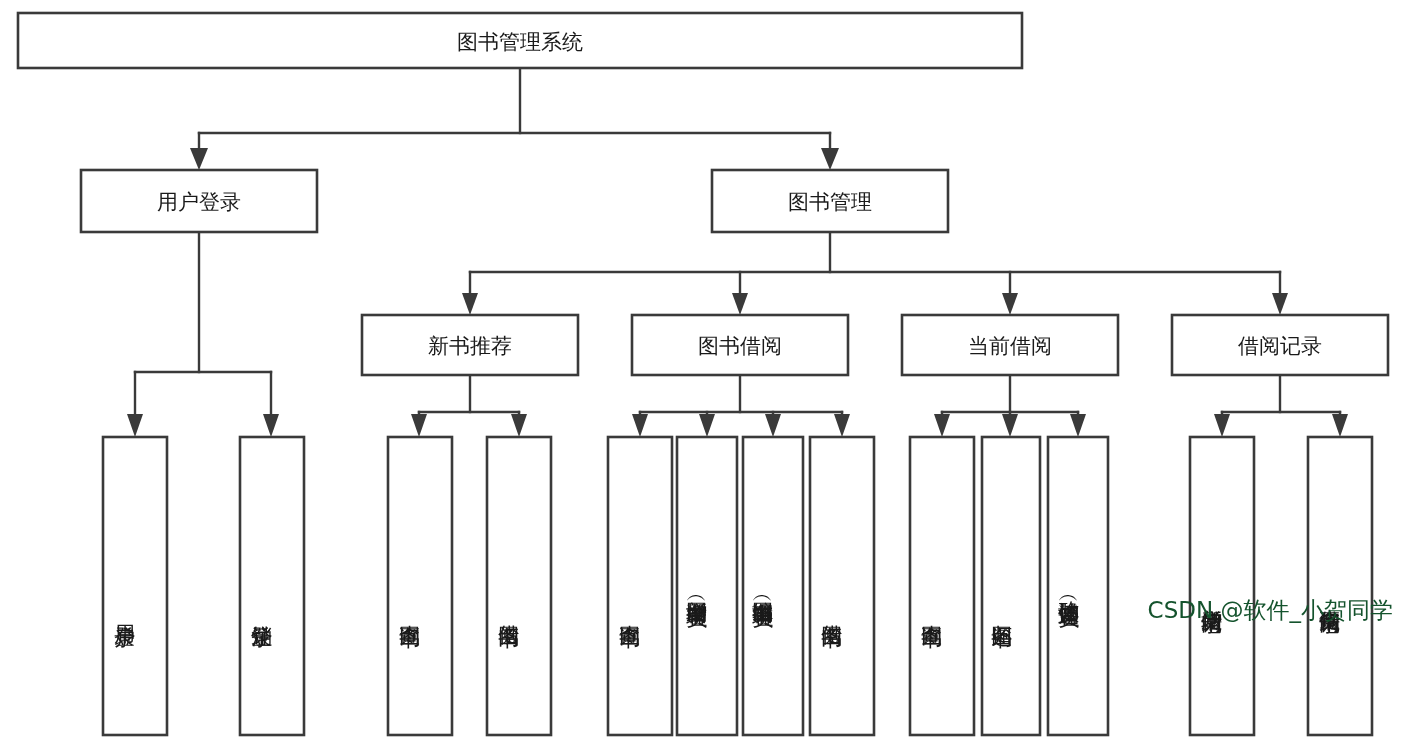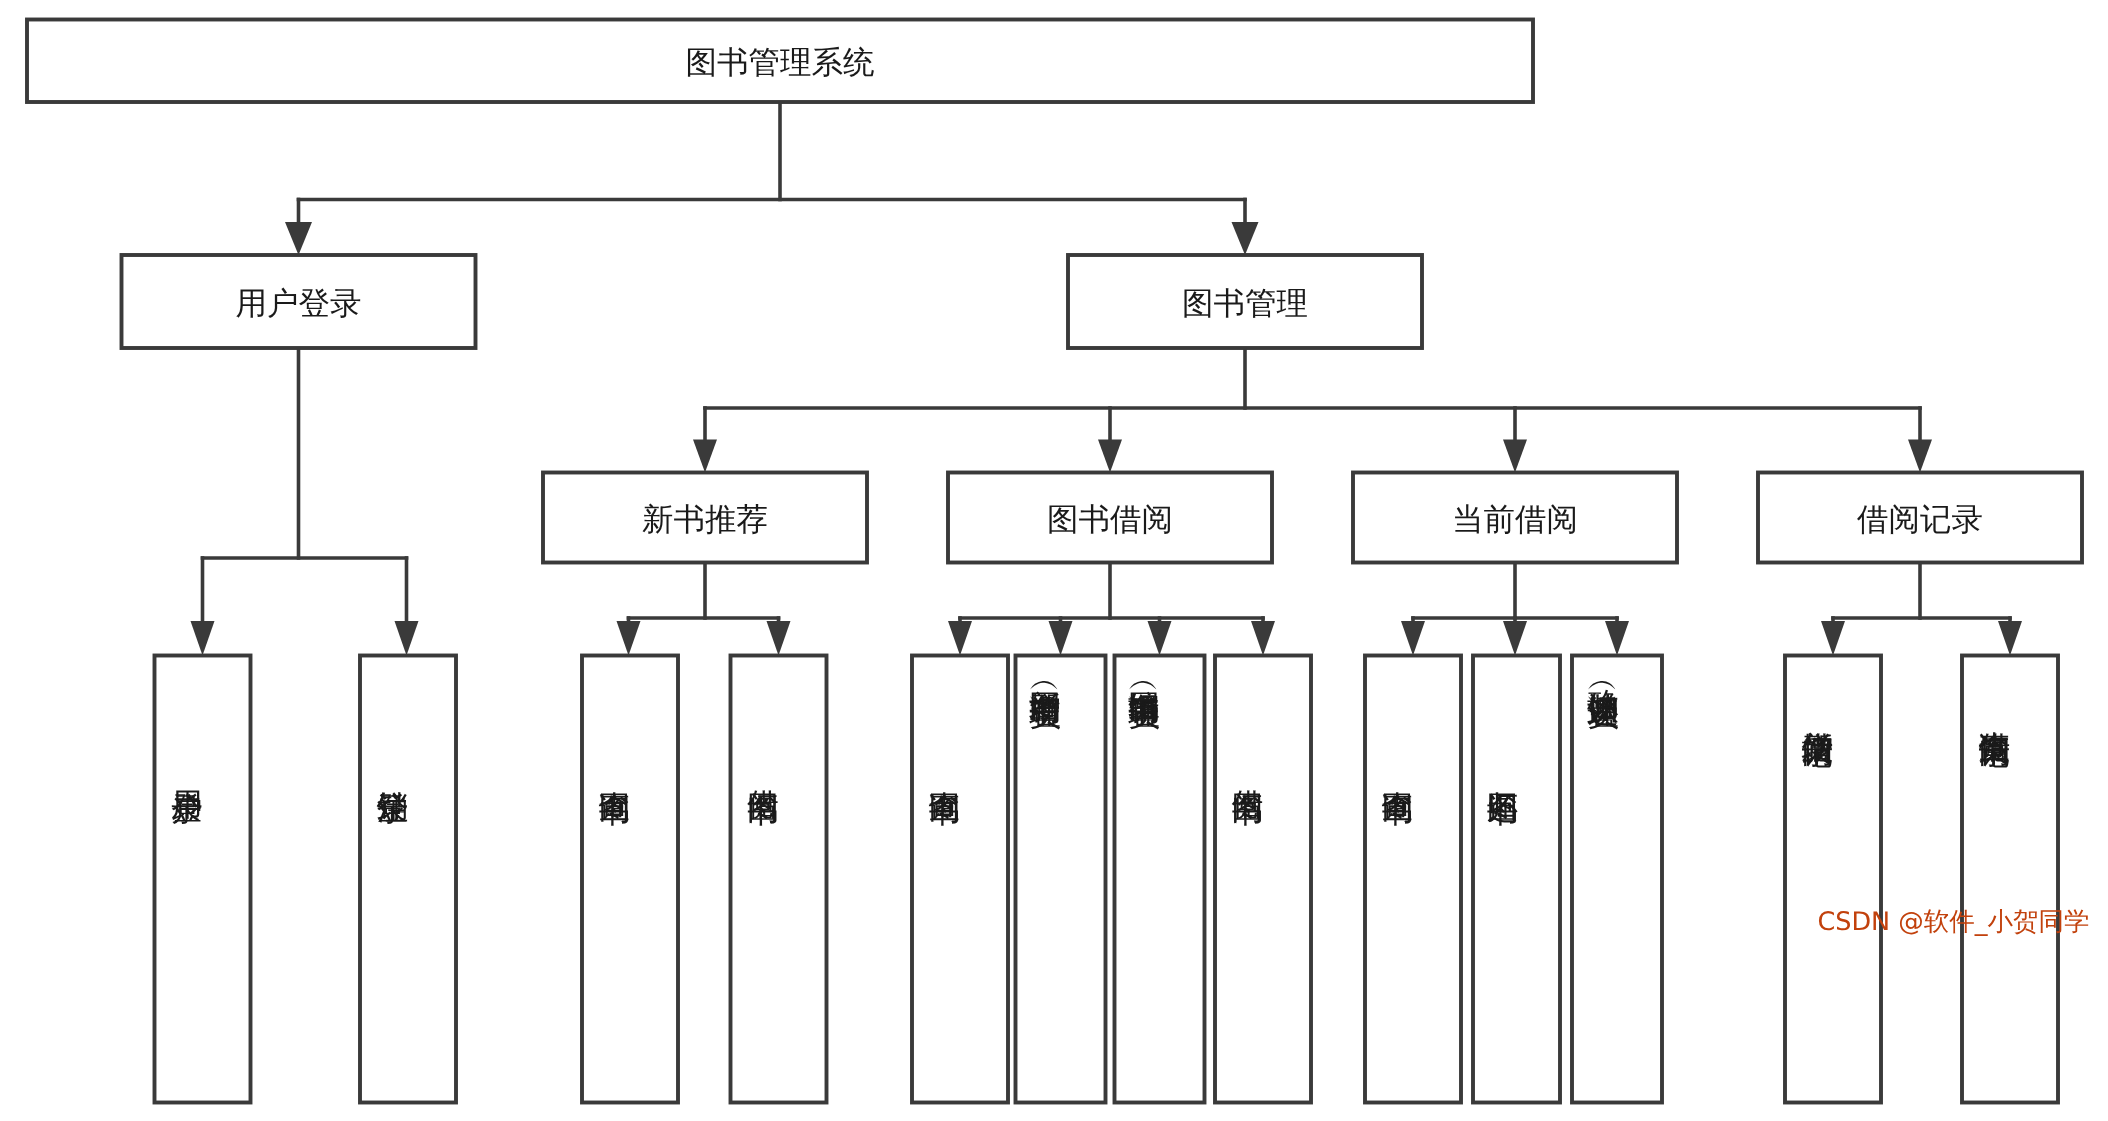--- a/index.html
+++ b/index.html
@@ -10,20 +10,21 @@
   body {
     width: 1405px;
     height: 747px;
     font-family: "DejaVu Sans", "Liberation Sans", sans-serif;
     overflow: hidden;
   }
   #diagram-root {
     position: relative;
     width: 1405px;
     height: 632px;
+    text-align: center;
   }
   svg#flow-svg {
     position: absolute;
     left: 0;
     top: 0;
     width: 1405px;
     height: 747px;
   }
   .node-rect {
     fill: #ffffff;
@@ -57,22 +58,22 @@
     color: #1a1a1a;
     letter-spacing: 1px;
     white-space: nowrap;
     pointer-events: none;
   }
   .watermark {
     position: absolute;
     right: 12px;
     bottom: 6px;
     font-family: "DejaVu Sans", "Liberation Sans", sans-serif;
-    font-size: 17px;
-    color: #c2410c;
+    font-size: 23px;
+    color: #14532d;
     white-space: nowrap;
   }
 </style>
 </head>
 <body>
 
 <div id="diagram-root">
 
   <svg id="flow-svg" viewBox="0 0 1405 747">
 

